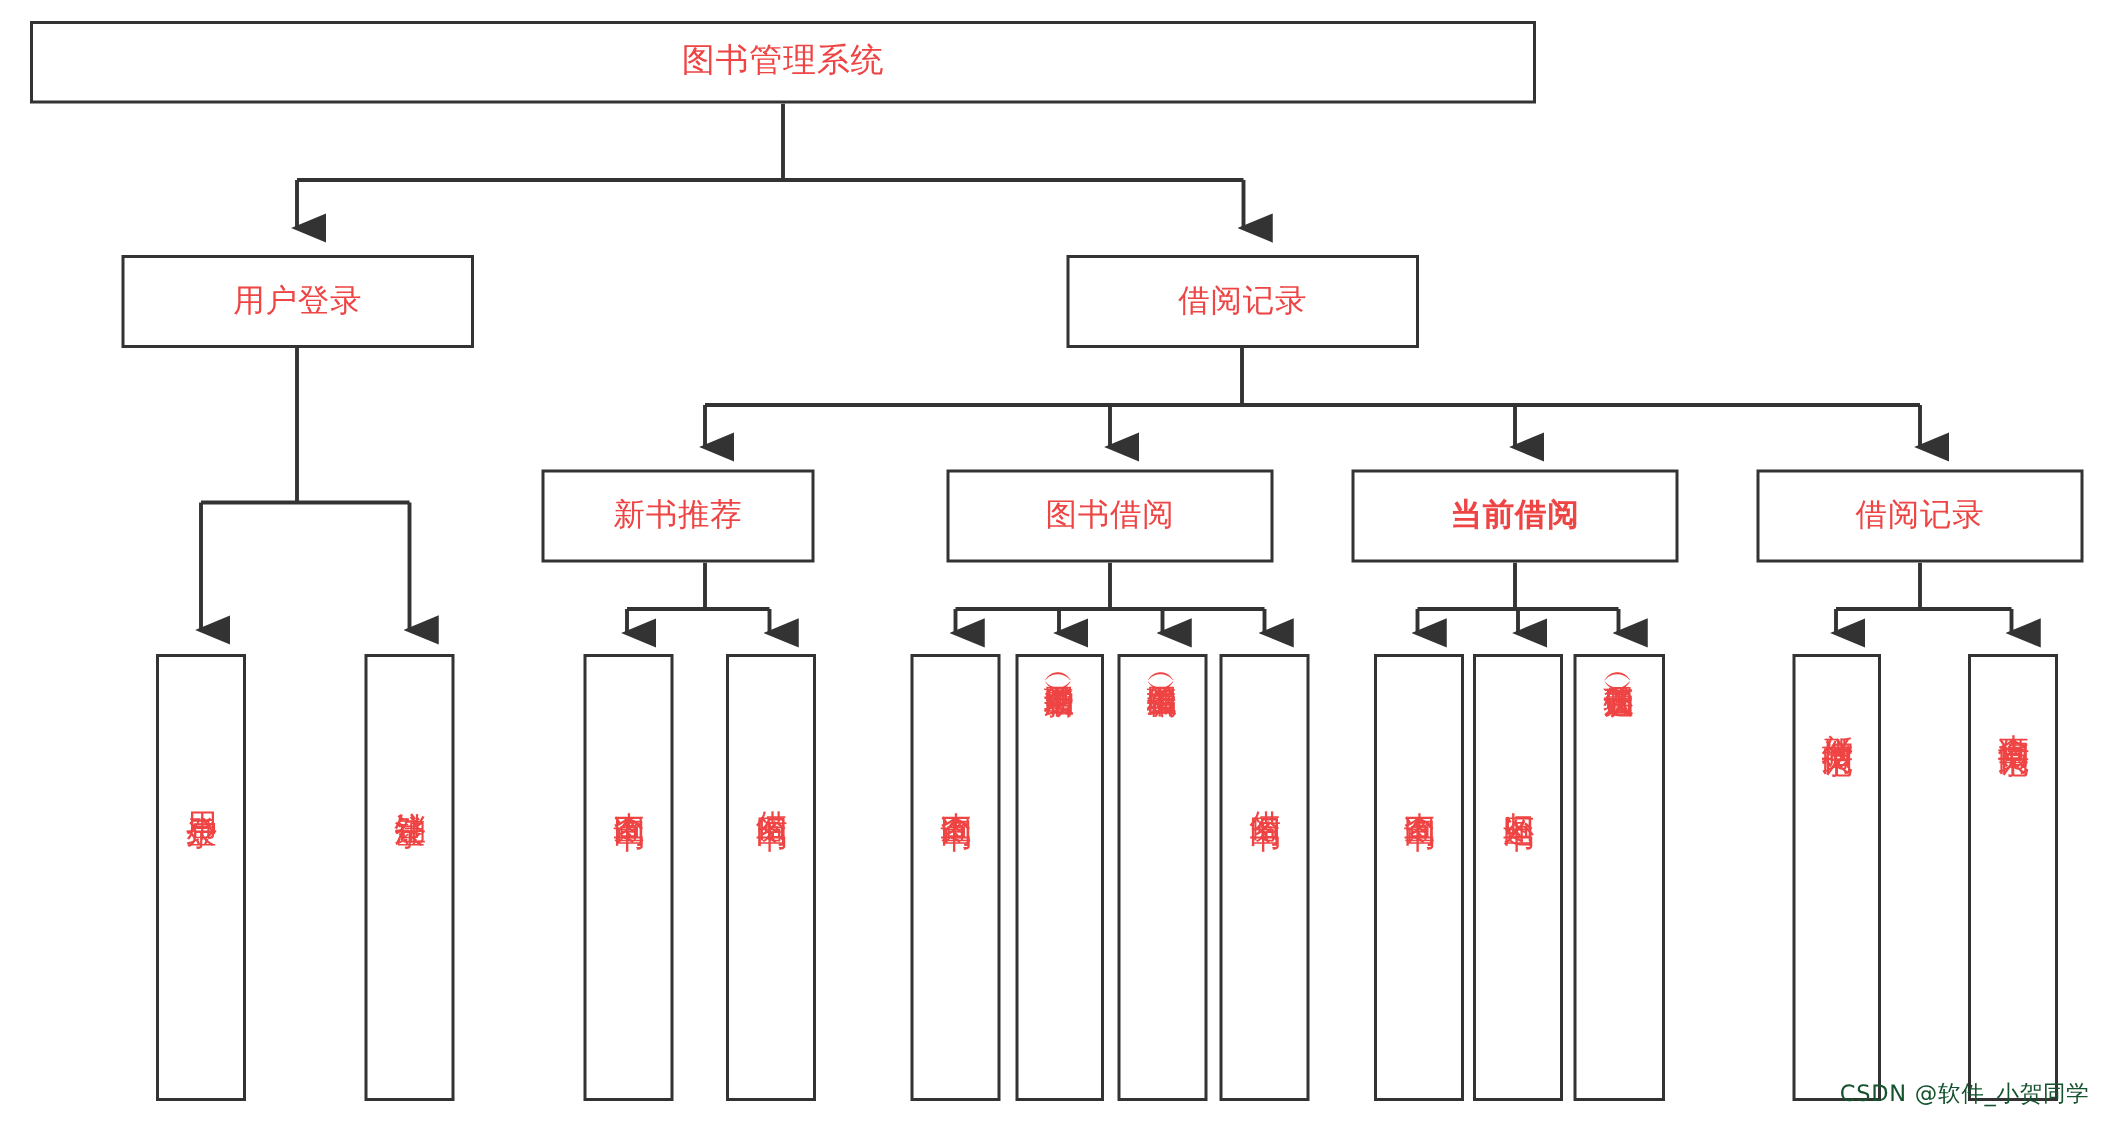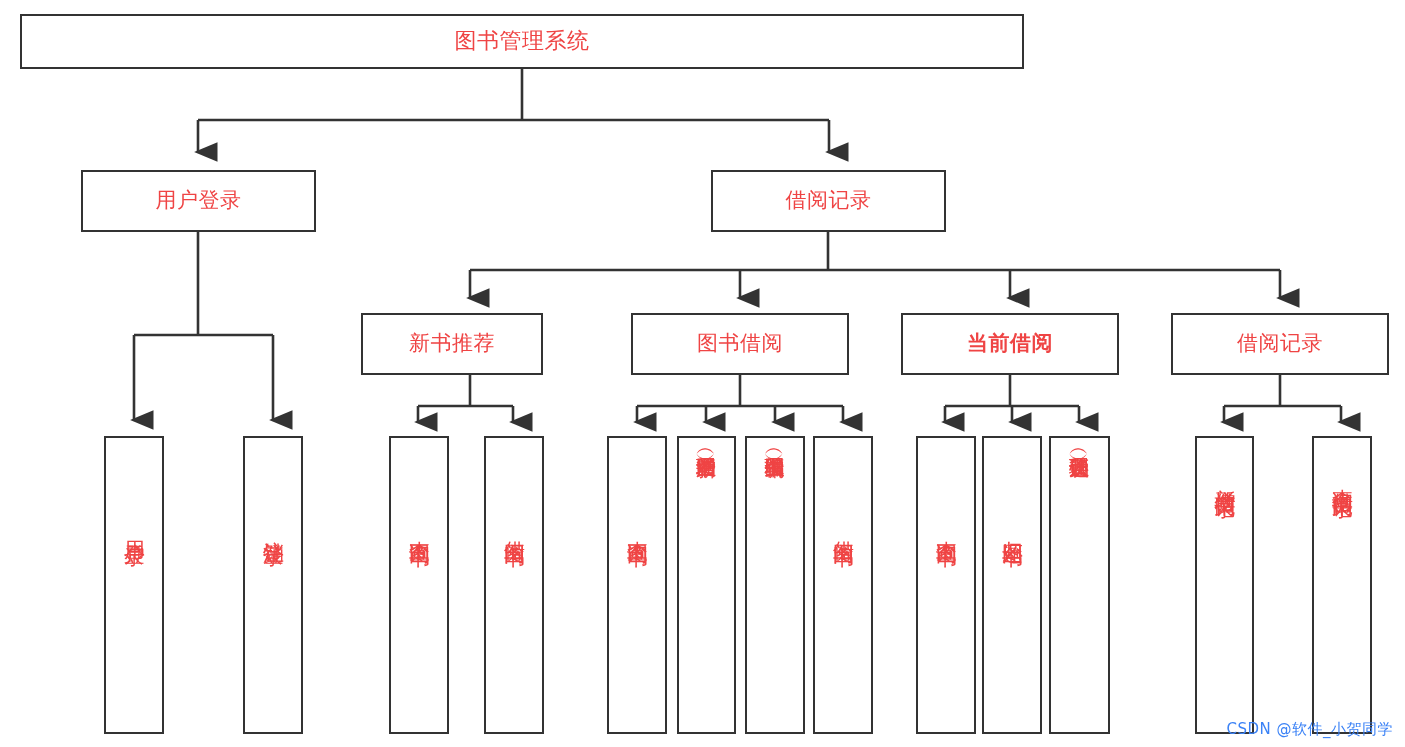--- a/index.html
+++ b/index.html
@@ -61,21 +61,21 @@
     line-height: 1;
   }
   .node.vertical.tight .node-label {
     font-size: 20px;
     letter-spacing: 0px;
   }
   #watermark {
     position: absolute;
     right: 12px;
     bottom: 8px;
-    color: #3b82f6;
+    color: #14532d;
     font-size: 15px;
     letter-spacing: 0.5px;
     user-select: none;
     pointer-events: none;
   }
 </style>
 </head>
 <body>
 
 <div id="diagram-root">

